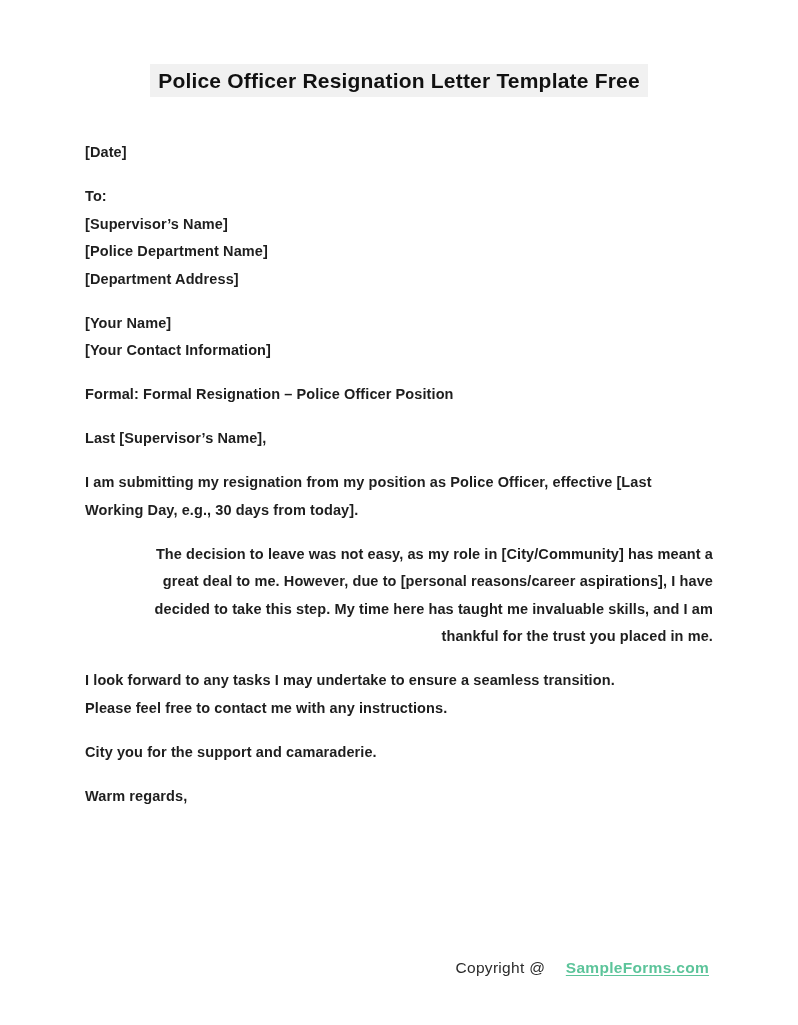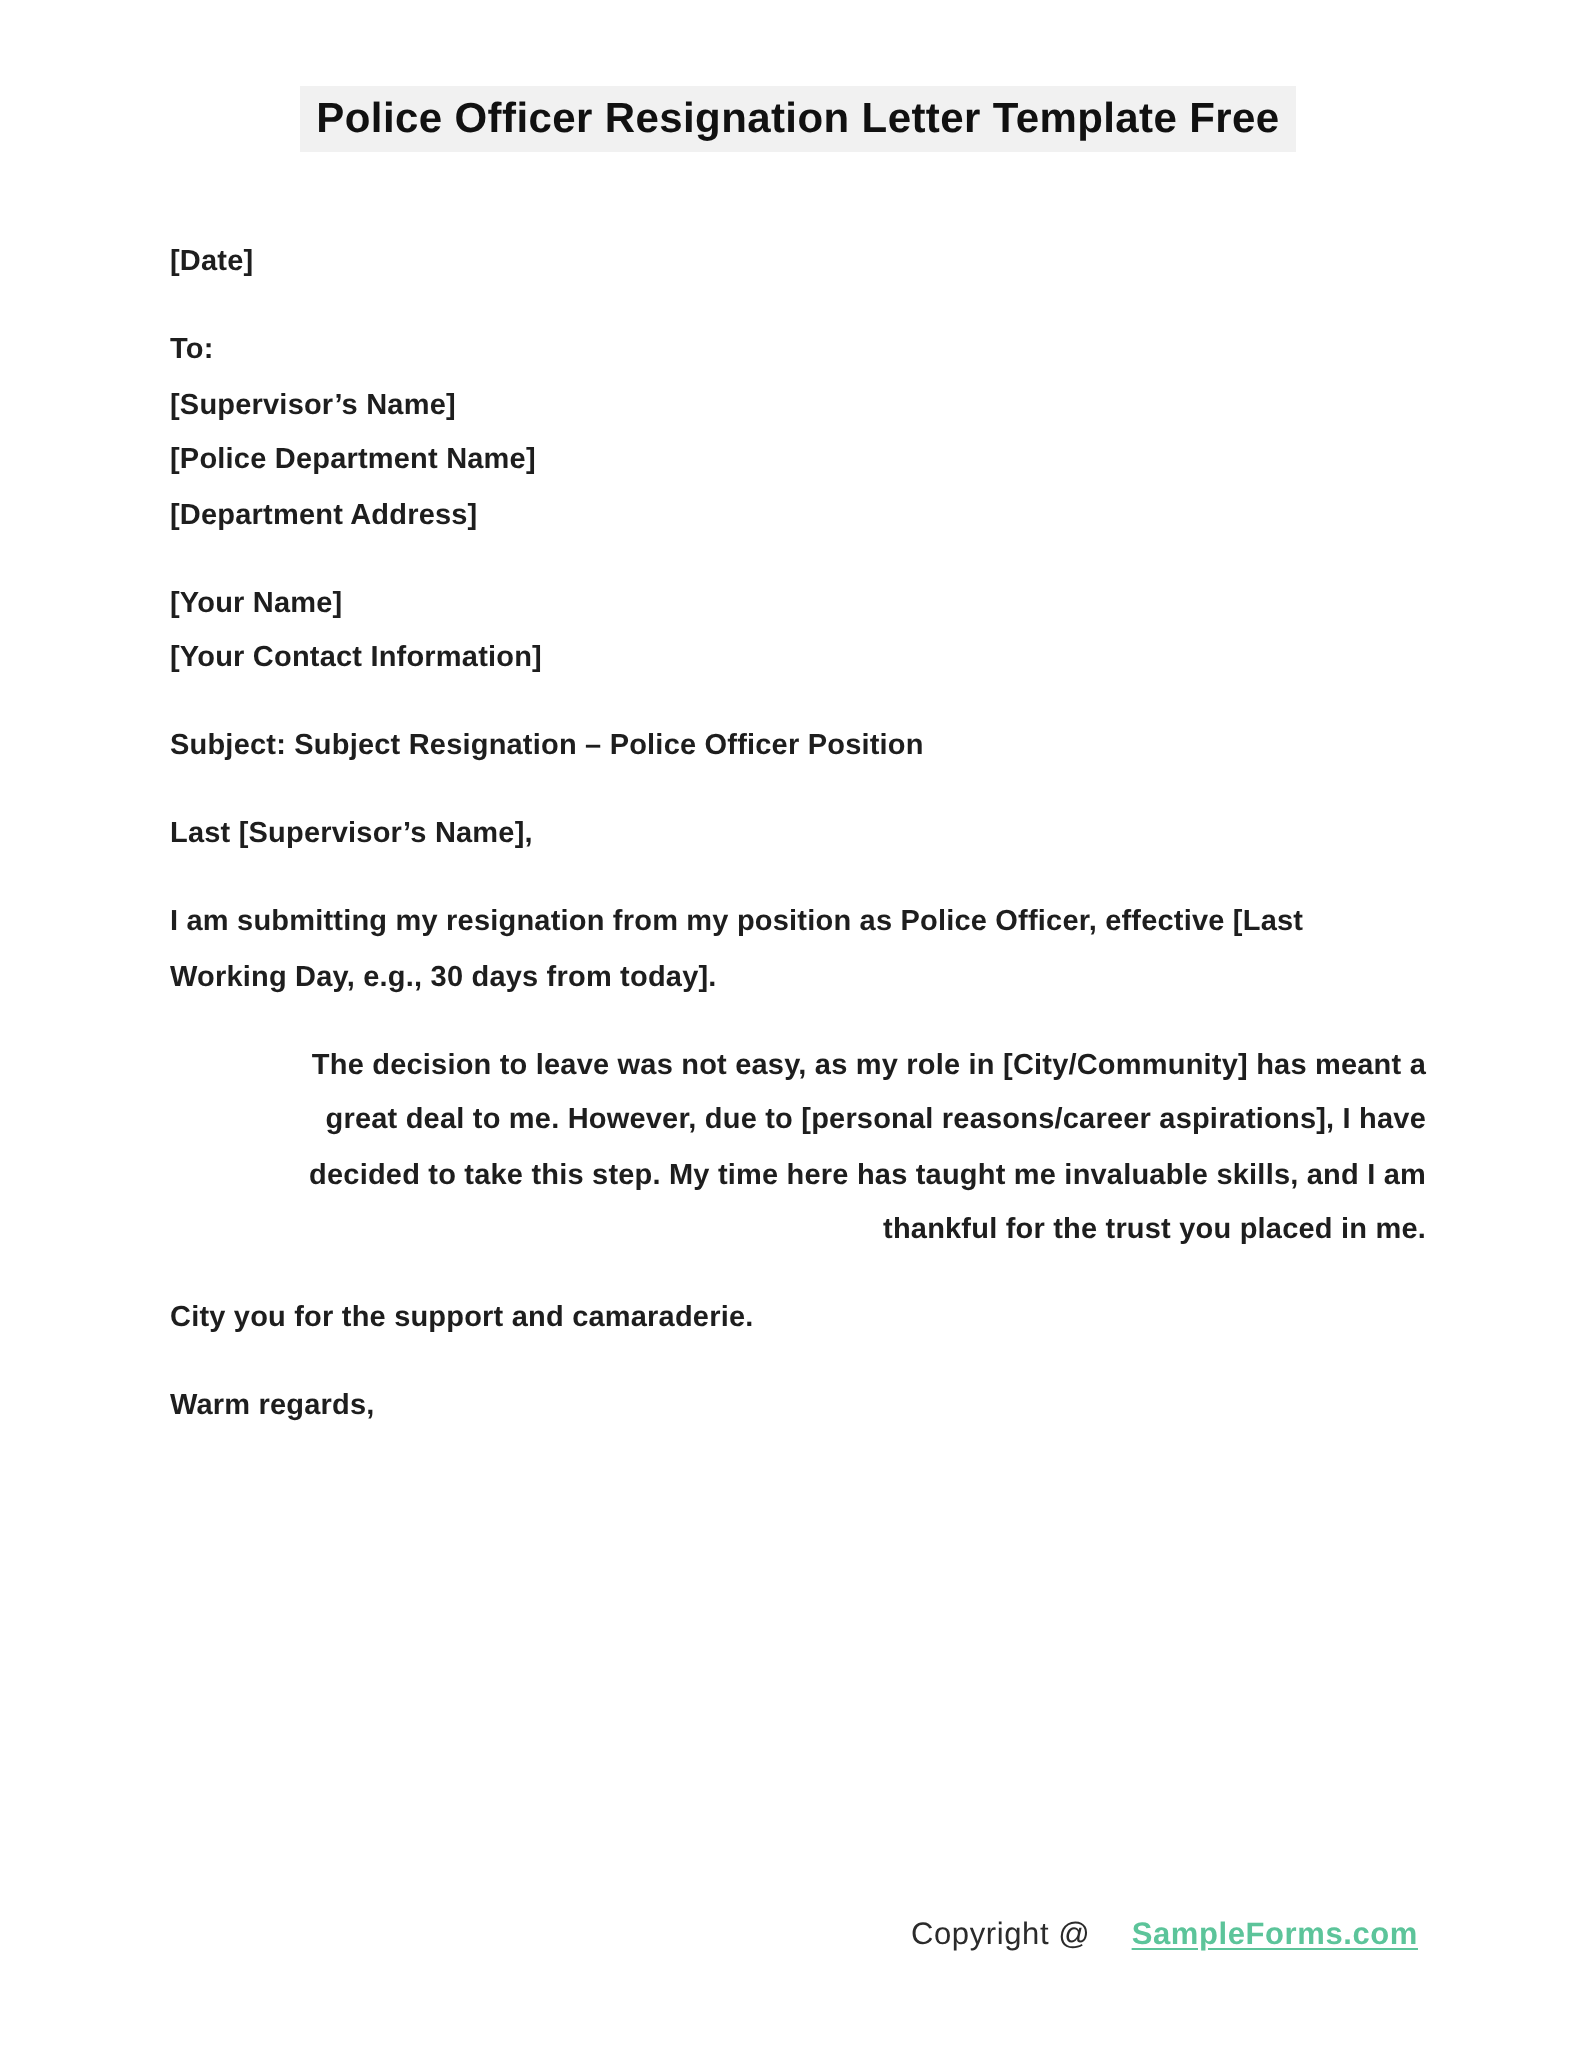--- a/index.html
+++ b/index.html
@@ -9,21 +9,21 @@
   }
   .page {
     position: relative;
     width: 798px;
     height: 1025px;
     background: #ffffff;
     font-family: "Liberation Sans", sans-serif;
     overflow: hidden;
   }
   .title-row {
-    padding-top: 43px;
+    padding-top: 64px;
     text-align: center;
   }
   .title {
     display: inline-block;
     margin: 0;
     padding: 1px 8px;
     font-size: 21px;
     line-height: 31px;
     font-weight: 700;
     color: #111111;
@@ -71,28 +71,30 @@
   </div>
 
   <div class="content">
     <p>[Date]</p>
     <p>To:
 [Supervisor’s Name]
 [Police Department Name]
 [Department Address]</p>
     <p>[Your Name]
 [Your Contact Information]</p>
-    <p>Subject: Subject Resignation – Police Officer Position</p>
+    <p>Formal: Formal Resignation – Police Officer Position</p>
     <p>Last [Supervisor’s Name],</p>
     <p>I am submitting my resignation from my position as Police Officer, effective [Last
 Working Day, e.g., 30 days from today].</p>
     <p class="indented">The decision to leave was not easy, as my role in [City/Community] has meant a
 great deal to me. However, due to [personal reasons/career aspirations], I have
 decided to take this step. My time here has taught me invaluable skills, and I am
 thankful for the trust you placed in me.</p>
+    <p>I look forward to any tasks I may undertake to ensure a seamless transition.
+Please feel free to contact me with any instructions.</p>
     <p>City you for the support and camaraderie.</p>
     <p>Warm regards,</p>
   </div>
 
   <div class="footer">
     <span style="color: rgb(43, 43, 43); margin-left: 12px;">Copyright @</span>
     <a class="footer-link" style="color: rgb(92, 196, 154); margin-left: 16px;">SampleForms.com</a>
   </div>
 
 </div>

